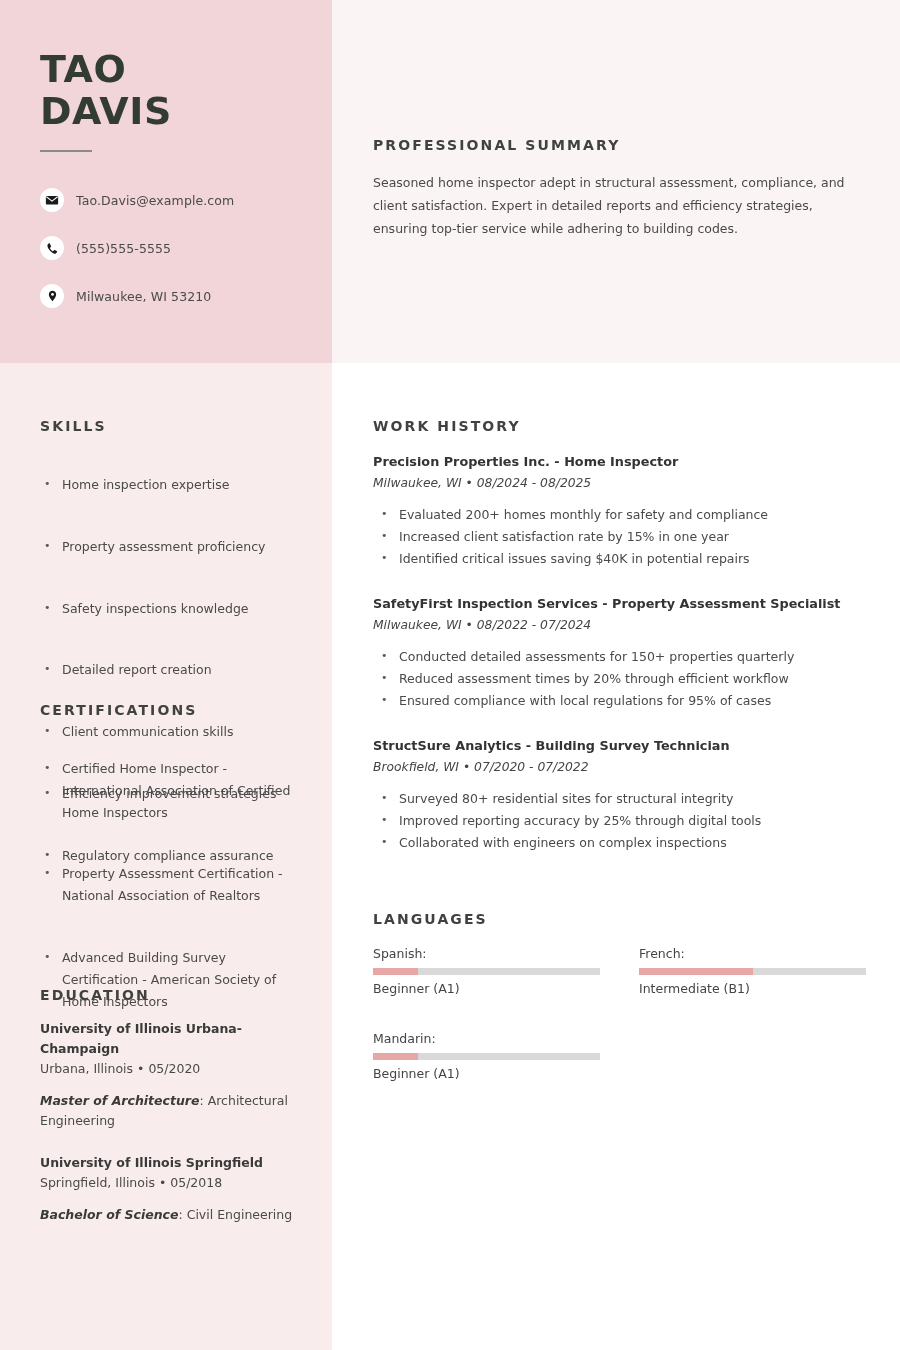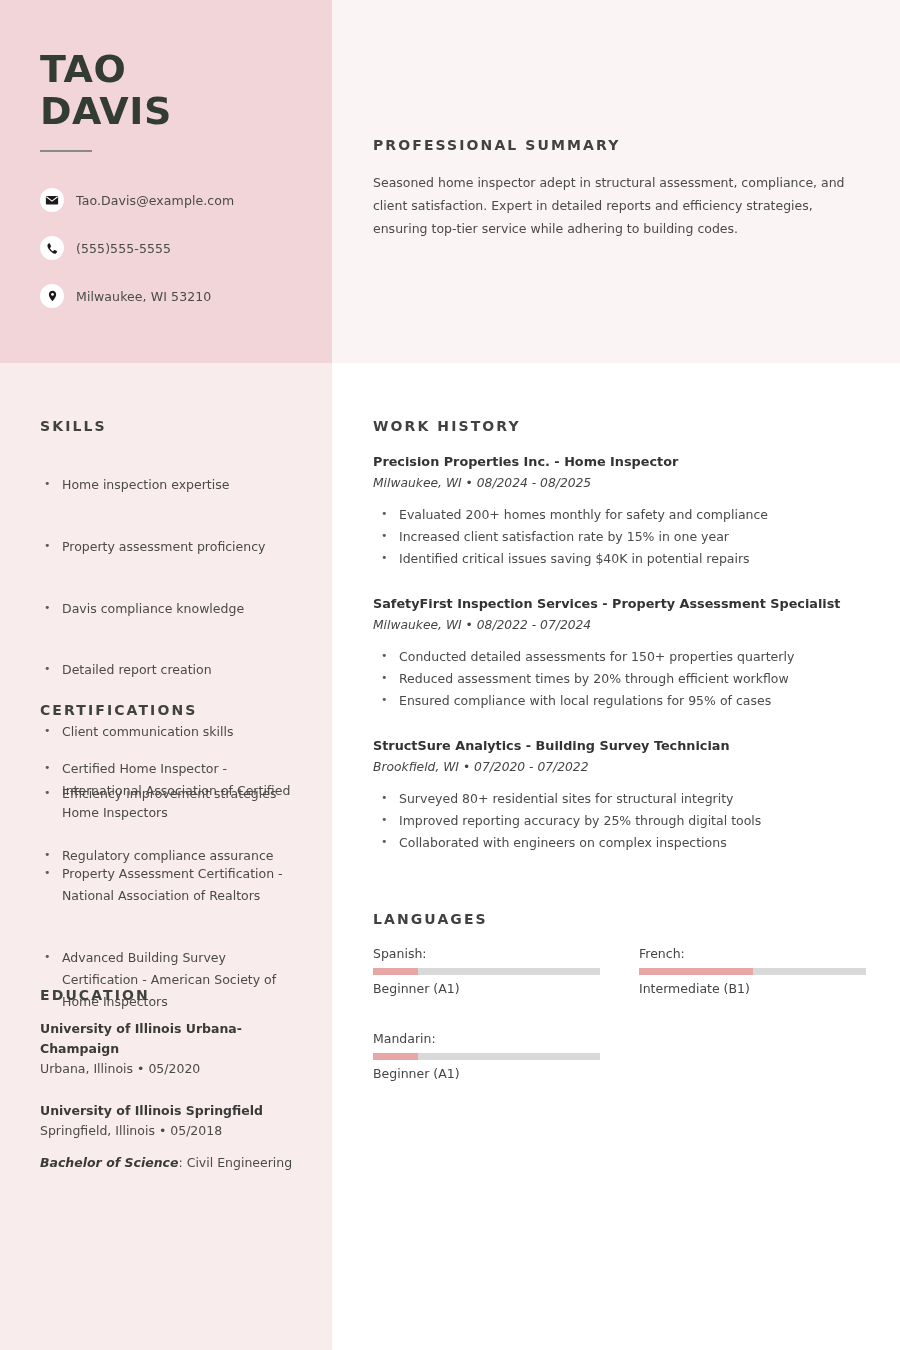--- a/index.html
+++ b/index.html
@@ -301,21 +301,21 @@
   <div class="right-col" id="sec-summary">
     <div class="sec-head">PROFESSIONAL SUMMARY</div>
     <div class="summary-text">Seasoned home inspector adept in structural assessment, compliance, and client satisfaction. Expert in detailed reports and efficiency strategies, ensuring top-tier service while adhering to building codes.</div>
   </div>
 
   <div class="left-col" id="sec-skills">
     <div class="sec-head">SKILLS</div>
     <ul class="bullets">
       <li>Home inspection expertise</li>
       <li>Property assessment proficiency</li>
-      <li>Davis compliance knowledge</li>
+      <li>Safety inspections knowledge</li>
       <li>Detailed report creation</li>
       <li>Client communication skills</li>
       <li>Efficiency improvement strategies</li>
       <li>Regulatory compliance assurance</li>
     </ul>
   </div>
 
   <div class="left-col" id="sec-certs">
     <div class="sec-head">CERTIFICATIONS</div>
     <ul class="bullets">
@@ -324,20 +324,21 @@
       <li>Advanced Building Survey Certification - American Society of Home Inspectors</li>
     </ul>
   </div>
 
   <div class="left-col" id="sec-edu">
     <div class="sec-head">EDUCATION</div>
 
     <div class="edu-block">
       <div class="edu-school">University of Illinois Urbana-Champaign</div>
       <div class="edu-meta">Urbana, Illinois  •  05/2020</div>
+      <div class="edu-degree"><span class="deg-name">Master of Architecture</span><span>: Architectural Engineering</span></div>
     </div>
 
     <div class="edu-block">
       <div class="edu-school">University of Illinois Springfield</div>
       <div class="edu-meta">Springfield, Illinois  •  05/2018</div>
       <div class="edu-degree"><span class="deg-name">Bachelor of Science</span><span>: Civil Engineering</span></div>
     </div>
   </div>
 
   <div class="right-col" id="sec-work">

